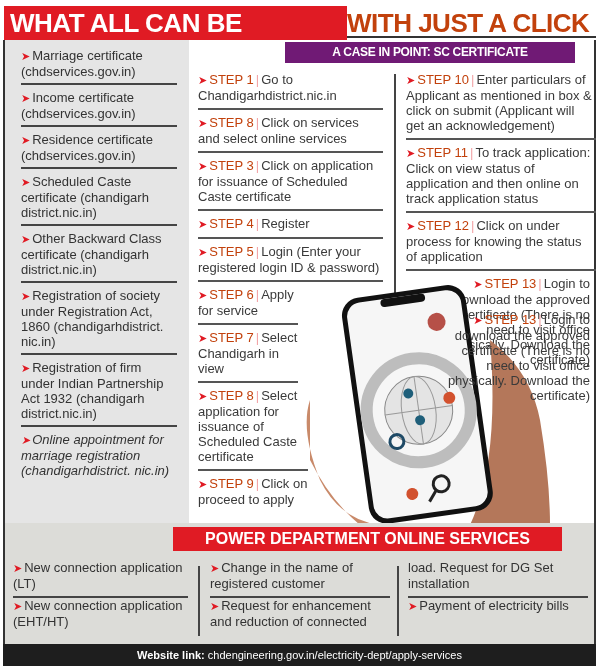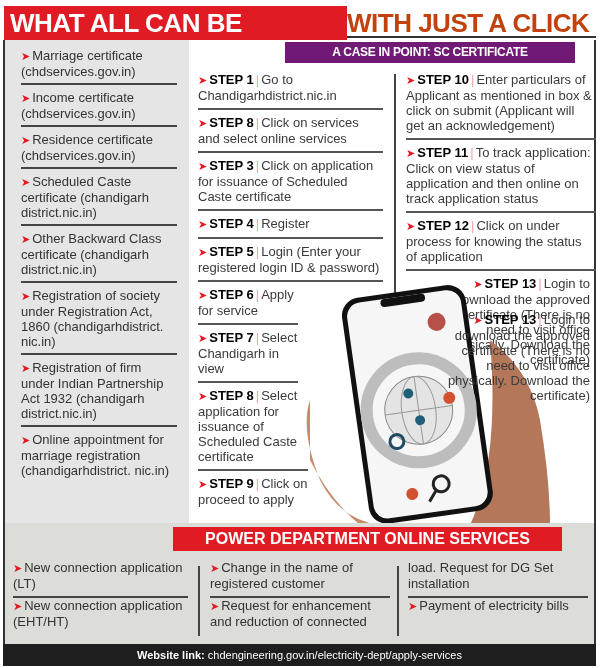--- a/index.html
+++ b/index.html
@@ -4,28 +4,28 @@
 <style>
   * { box-sizing: border-box; margin: 0; padding: 0; }
   body { width: 600px; height: 668px; background: #fff; font-family: "Liberation Sans", sans-serif; position: relative; overflow: hidden; color: #2b2b2b; }
   .title-row { position: absolute; left: 0; top: 6px; width: 600px; height: 32px; }
   .title-red { position: absolute; left: 4px; top: 0; width: 343px; height: 34px; background: #e01b24; color: #fff; font-weight: 900; font-size: 26px; line-height: 34px; padding-left: 6px; letter-spacing: -0.5px; font-family: "Liberation Sans", sans-serif; transform-origin: left; }
   .title-black { position: absolute; left: 347px; top: 0; height: 34px; color: #c2410c; font-weight: 900; font-size: 26px; line-height: 34px; letter-spacing: -0.5px; }
   .title-rule { position: absolute; left: 347px; top: 36px; width: 249px; height: 2px; background: #333; }
   .frame { position: absolute; left: 3px; top: 40px; width: 593px; height: 625px; border-left: 2px solid #333; border-right: 2px solid #333; }
   .left-col { position: absolute; left: 5px; top: 40px; width: 184px; height: 605px; background: #e5e5e5; padding: 6px 12px 0 16px; }
   .left-item { font-size: 13px; line-height: 15px; padding: 2px 0 4px 0; border-bottom: 2px solid #444; margin-bottom: 3px; color: #333; }
-  .left-item:last-child { border-bottom: none; }
+  .left-item:last-child { border-bottom: none; font-style: italic; }
   .arrow { color: #e01b24; font-size: 11px; margin-right: 2px; }
   .case-banner { position: absolute; left: 238px; top: 42px; width: 290px; height: 21px; background: #701a75; color: #fff; font-weight: 900; font-size: 12px; line-height: 21px; text-align: center; letter-spacing: -0.3px; margin-left: 47px; }
   .col-mid { position: absolute; left: 198px; top: 70px; width: 185px; }
   .col-right { position: absolute; left: 406px; top: 70px; width: 190px; }
   .col-divider { position: absolute; left: 394px; top: 74px; width: 2px; height: 232px; background: #444; }
   .step { font-size: 13px; line-height: 15px; padding: 2px 0 5px 0; border-bottom: 2px solid #555; margin-bottom: 3px; color: #3a3a3a; }
-  .step .sn { font-weight: 700; color: #000000; }
+  .step .sn { font-weight: 400; color: #c2410c; }
   .step .bar { color: #f2a3a6; margin: 0 2px; }
   .step.narrow { width: 160px; }
   .step.noline { border-bottom: none; }
   .phone-wrap { position: absolute; left: 300px; top: 280px; width: 260px; height: 245px; }
   .power-area { position: absolute; left: 5px; top: 523px; width: 589px; height: 121px; background: #dcdcd8; }
   .power-banner { position: absolute; left: 125px; top: 527px; width: 389px; height: 24px; background: #e01b24; color: #fff; font-weight: 900; font-size: 16px; line-height: 24px; text-align: center; margin-left: 48px; }
   .pcol { position: absolute; top: 560px; font-size: 13px; line-height: 16px; color: #333; }
   .pitem { padding: 0 0 4px 0; }
   .pitem.top { border-bottom: 2px solid #444; height: 38px; }
   .pdiv { position: absolute; top: 566px; width: 2px; height: 70px; background: #444; }

